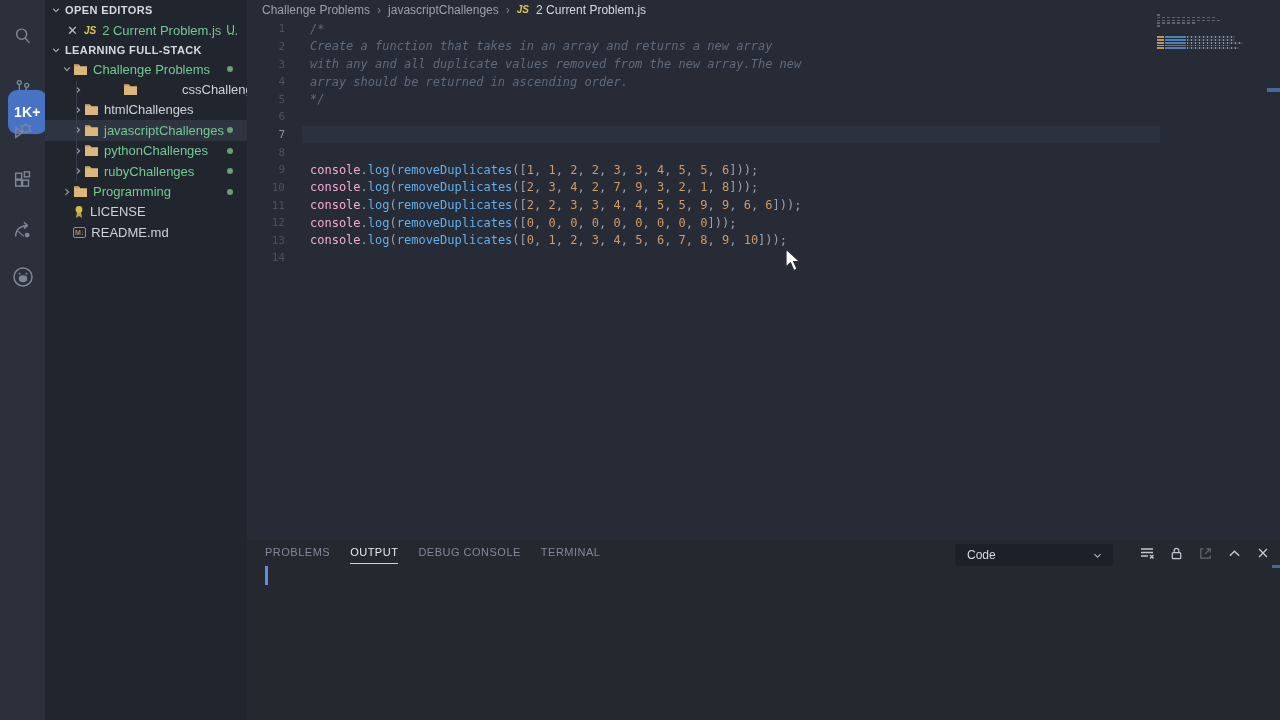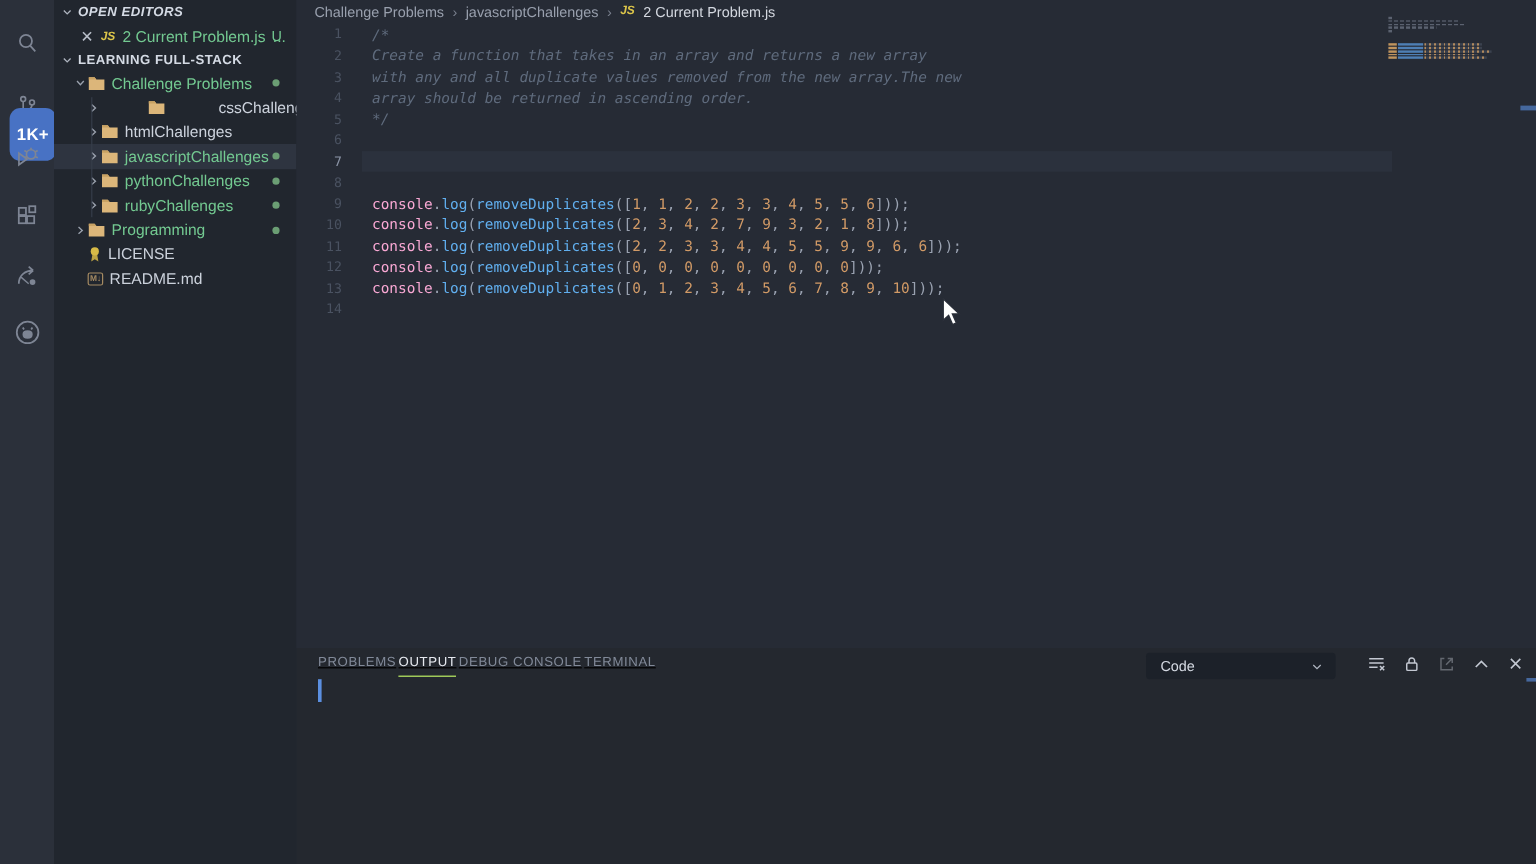--- a/index.html
+++ b/index.html
@@ -59,21 +59,21 @@
   .mm-row { height:1.7px; margin-bottom:1.1px; display:flex; }
   .mm-cmt { height:100%; background:repeating-linear-gradient(90deg,#5b6270 0 3px, transparent 3px 5px); }
   .mm-tan { height:100%; width:7px; background:#c0945e; margin-right:1px; }
   .mm-blue { height:100%; width:21px; background:#4e7fb5; margin-right:1px; }
   .mm-stripes { height:100%; background:repeating-linear-gradient(90deg,#b08a5f 0 1.5px, #3a414e 1.5px 4px); }
   .ruler-mark { position:absolute; right:0; top:88px; width:13px; height:3.5px; background:#45689d; }
 
   
   .panel { position:absolute; left:247px; top:540px; width:1033px; height:180px; background:#24282f; }
   .panel-head { position:relative; height:26px; }
-  #ptabs { display:flex; gap:2px; margin-left:18px; padding-top:6px;text-decoration:underline; }
+  #ptabs { display:flex; gap:20px; margin-left:18px; padding-top:6px; }
   .ptab { font-size:11px; letter-spacing:.5px; color:#828a99; padding-bottom:5px; }
   .ptab.active { color:#e6e9ef; border-bottom:1px solid #bef264; }
   .channel { position:absolute; right:167px; top:4px; width:158px; height:22px; background:#1c2129; border-radius:3px;
              display:flex; align-items:center; font-size:12px; color:#d5dae3; padding:0 10px 0 12px; }
   .channel .ch-chev { margin-left:auto; color:#aeb4bf; display:flex; }
   .panel-actions { position:absolute; right:10px; top:5px; display:flex; gap:14px; align-items:center; color:#c3c8d2; }
   .panel-actions .pa { display:flex; }
   .pa.faded { opacity:.4; }
   .panel-body { position:relative; height:154px; }
   .caret { position:absolute; left:18px; top:0px; width:3px; height:19px; background:#5b8fe0; }
@@ -130,21 +130,21 @@
     </div>
     <div class="ab-item" style="top:254px;">
       <svg width="24" height="24" viewBox="0 0 24 24" fill="none" stroke="currentColor" stroke-width="1.5">
         <circle cx="12" cy="12" r="9"></circle>
         <path d="M8.5 13.5 c0 -1.5 0.6 -2.5 3.5 -2.5 s3.5 1 3.5 2.5 -0.8 3 -3.5 3 -3.5 -1.5 -3.5 -3z M9 9.5 l-1 -1.5 M15 9.5 l1 -1.5" fill="currentColor"></path>
         </svg>
     </div>
   </aside>
 
   <nav class="sidebar">
-    <div class="sect" style="top:0;font-style:italic;">
+    <div class="sect" style="top:0;">
       <span class="chev">
         <svg width="10" height="10" viewBox="0 0 16 16" fill="none" stroke="currentColor" stroke-width="1.8">
             <path d="M3.5 6 L8 10.5 L12.5 6"></path>
           </svg>
       </span>
       <span>OPEN EDITORS</span>
     </div>
     <div class="oe-row">
       <span class="oe-close">✕</span>
       <span class="js-mini">JS</span>

